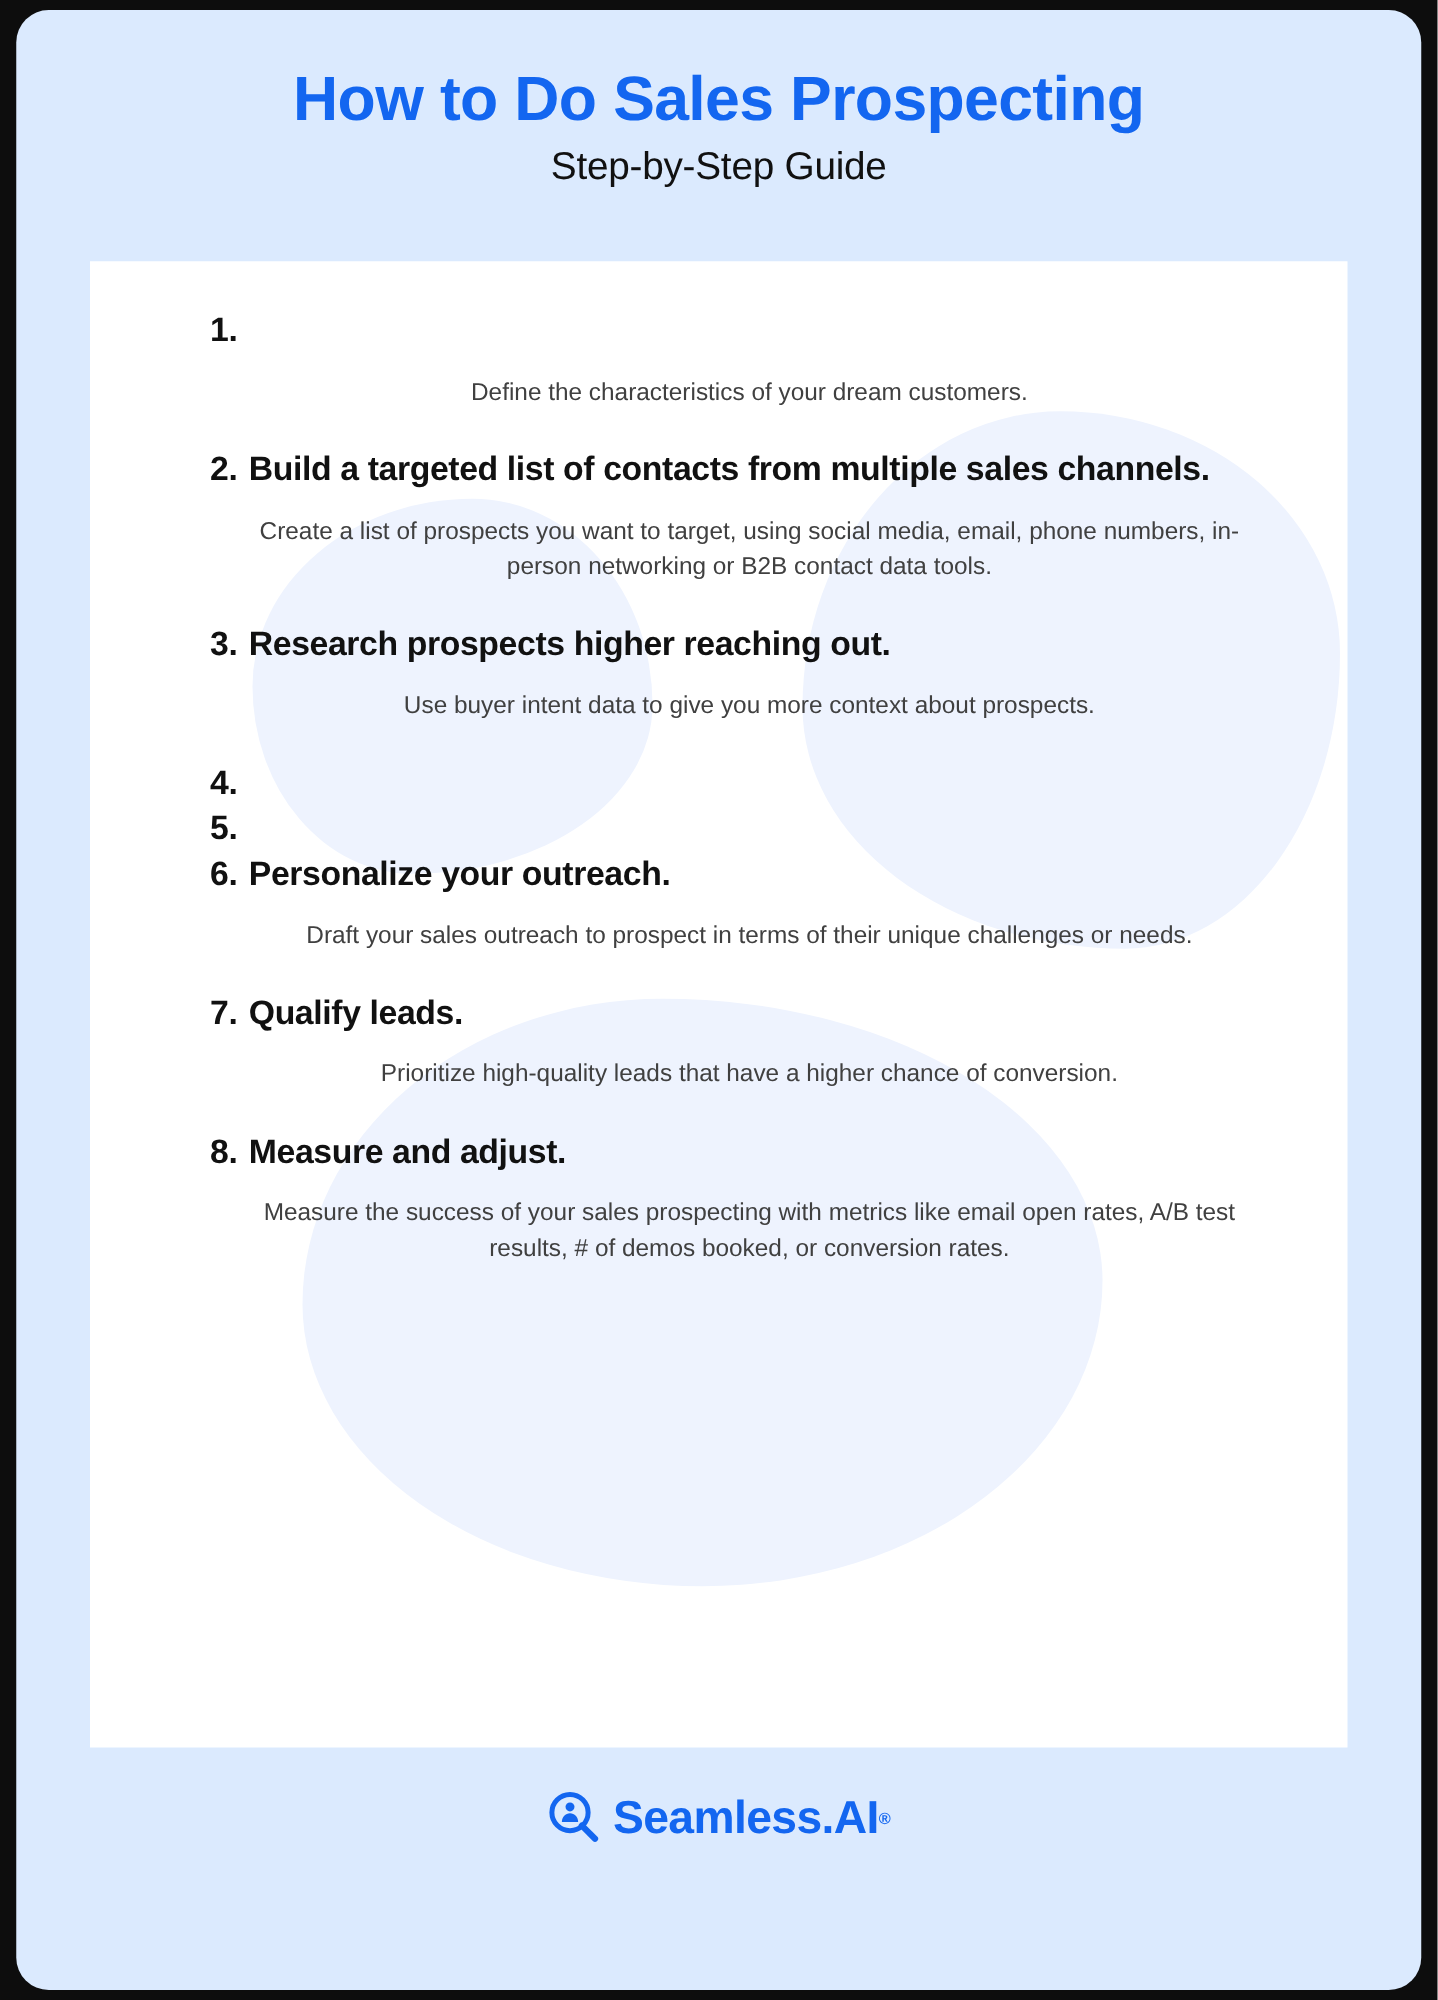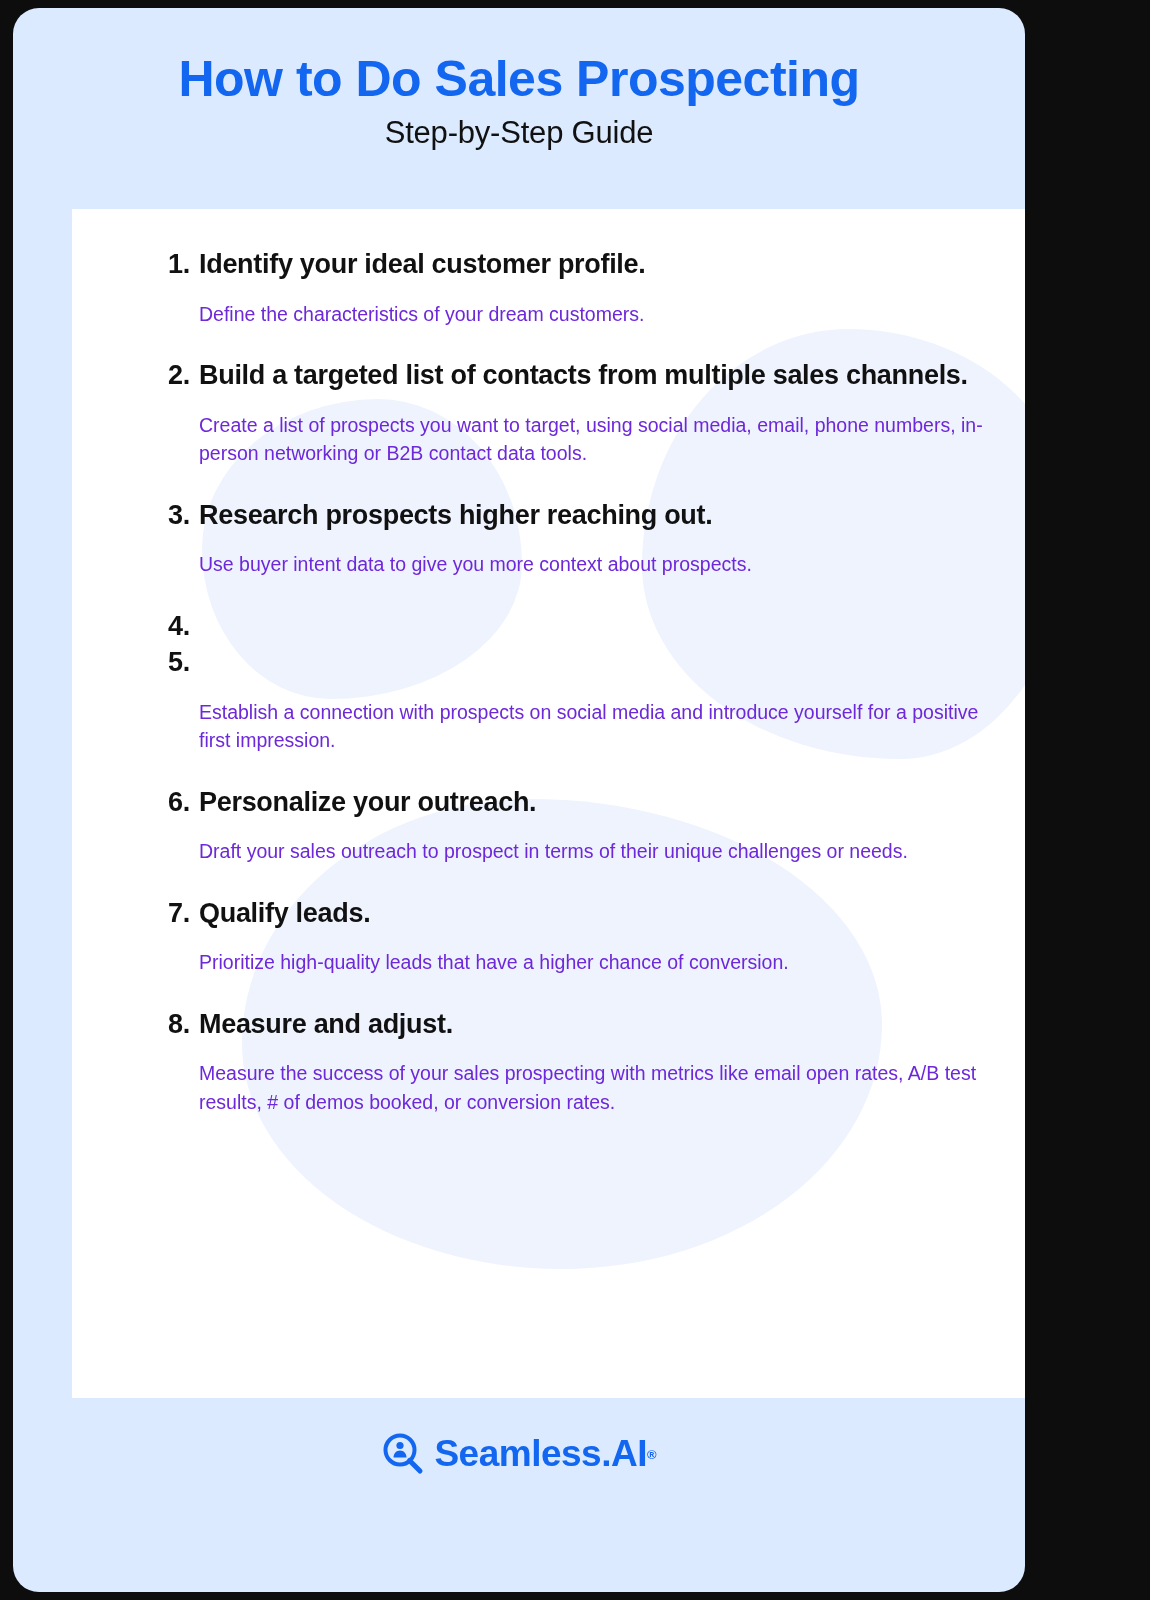--- a/index.html
+++ b/index.html
@@ -10,21 +10,21 @@
     width: 1150px;
     height: 1600px;
     background: #0d0d0d;
     font-family: "Liberation Sans", sans-serif;
     overflow: hidden;
   }
   .page {
     position: absolute;
     left: 13px;
     top: 8px;
-    width: 1012px;
+    width: 1124px;
     height: 1584px;
     background: #dbeafe;
     border-radius: 26px;
     overflow: hidden;
   }
   .header {
     padding-top: 44px;
     text-align: center;
   }
   .title {
@@ -95,24 +95,25 @@
     line-height: 1.28;
   }
   .step-num {
     width: 40px;
     flex: none;
     text-align: right;
     padding-right: 9px;
   }
   .step-desc {
     font-size: 19.5px;
-    color: #6d28d9;
+    color: #404040;
     line-height: 1.46;
     margin: 18px 0 30px 49px;
     max-width: 810px;
+    text-align: center;
   }
   .footer {
     position: absolute;
     left: 0;
     top: 1424px;
     width: 100%;
     display: flex;
     align-items: center;
     justify-content: center;
   }
@@ -149,21 +150,20 @@
   <div class="card">
     <div class="blob blob1"></div>
     <div class="blob blob2"></div>
     <div class="blob blob3"></div>
 
     <div class="list">
 
       <div class="step">
         <div class="step-head">
           <span class="step-num">1.</span>
-          <span>Identify your ideal customer profile.</span>
         </div>
         <div class="step-desc">Define the characteristics of your dream customers.</div>
       </div>
 
       <div class="step">
         <div class="step-head">
           <span class="step-num">2.</span>
           <span>Build a targeted list of contacts from multiple sales channels.</span>
         </div>
         <div class="step-desc">Create a list of prospects you want to target, using social media, email, phone numbers, in-person networking or B2B contact data tools.</div>
@@ -180,21 +180,20 @@
       <div class="step">
         <div class="step-head">
           <span class="step-num">4.</span>
         </div>
       </div>
 
       <div class="step">
         <div class="step-head">
           <span class="step-num">5.</span>
         </div>
-        <div class="step-desc">Establish a connection with prospects on social media and introduce yourself for a positive first impression.</div>
       </div>
 
       <div class="step">
         <div class="step-head">
           <span class="step-num">6.</span>
           <span>Personalize your outreach.</span>
         </div>
         <div class="step-desc">Draft your sales outreach to prospect in terms of their unique challenges or needs.</div>
       </div>
 

